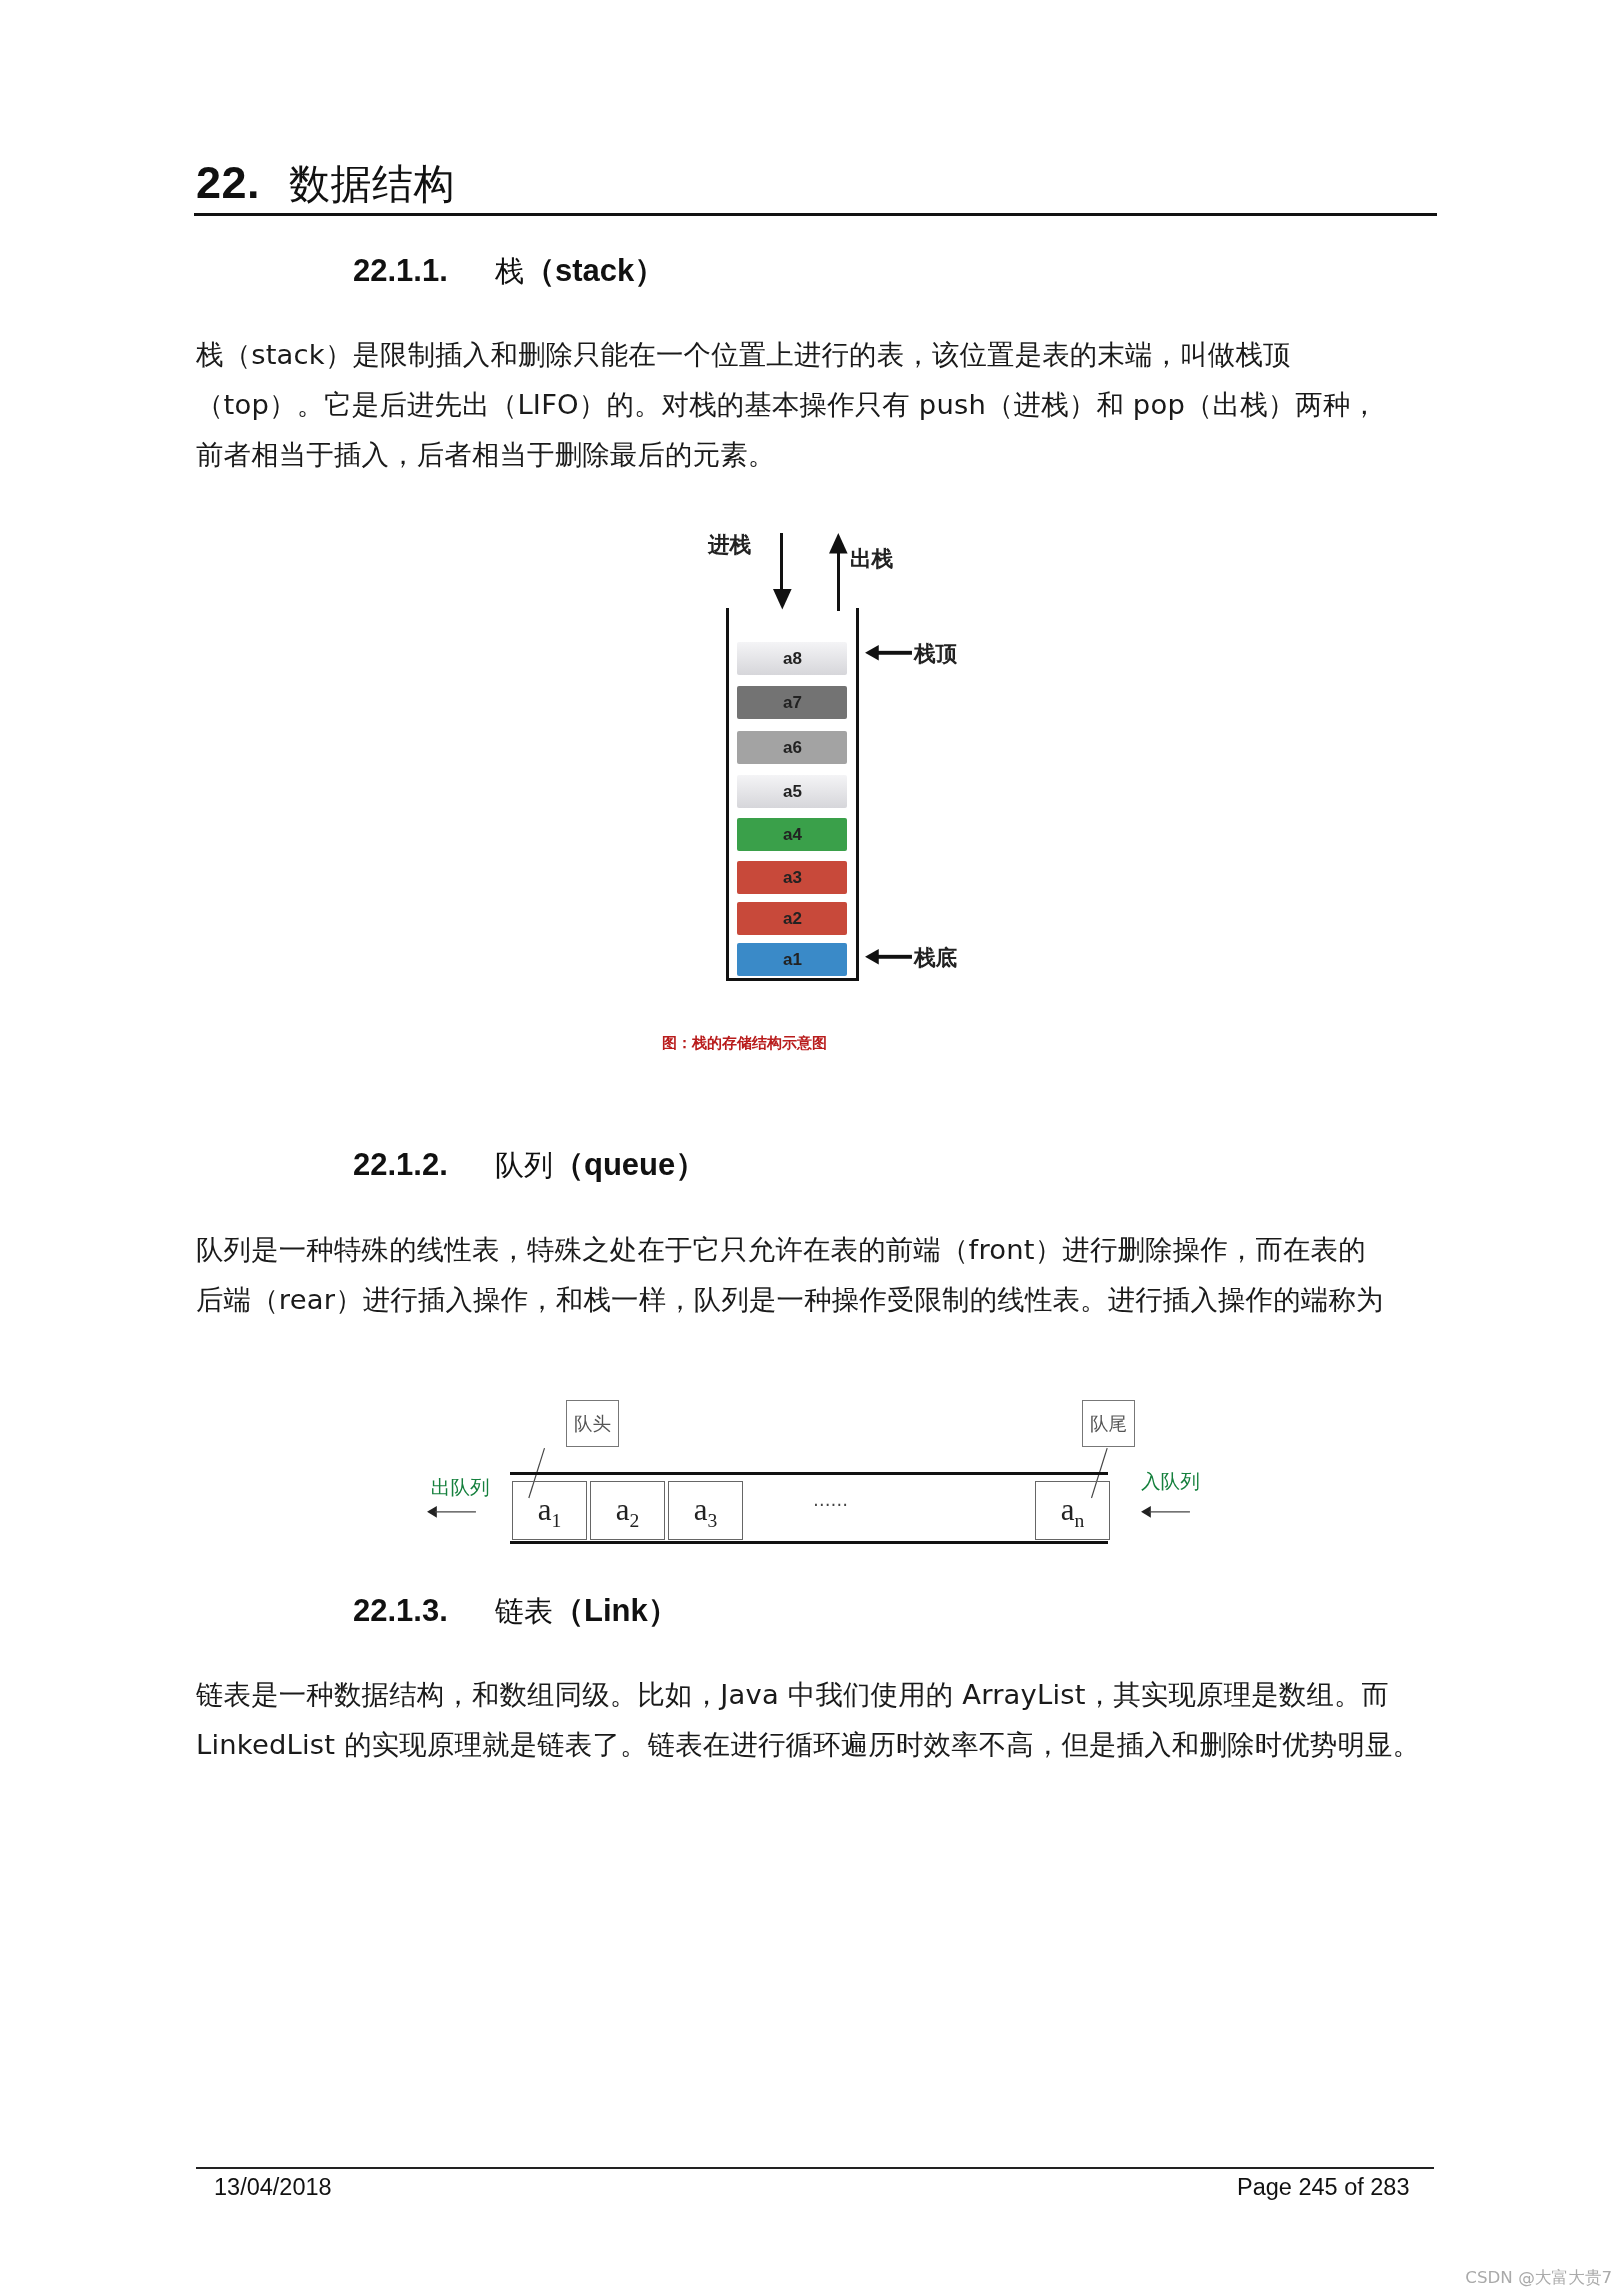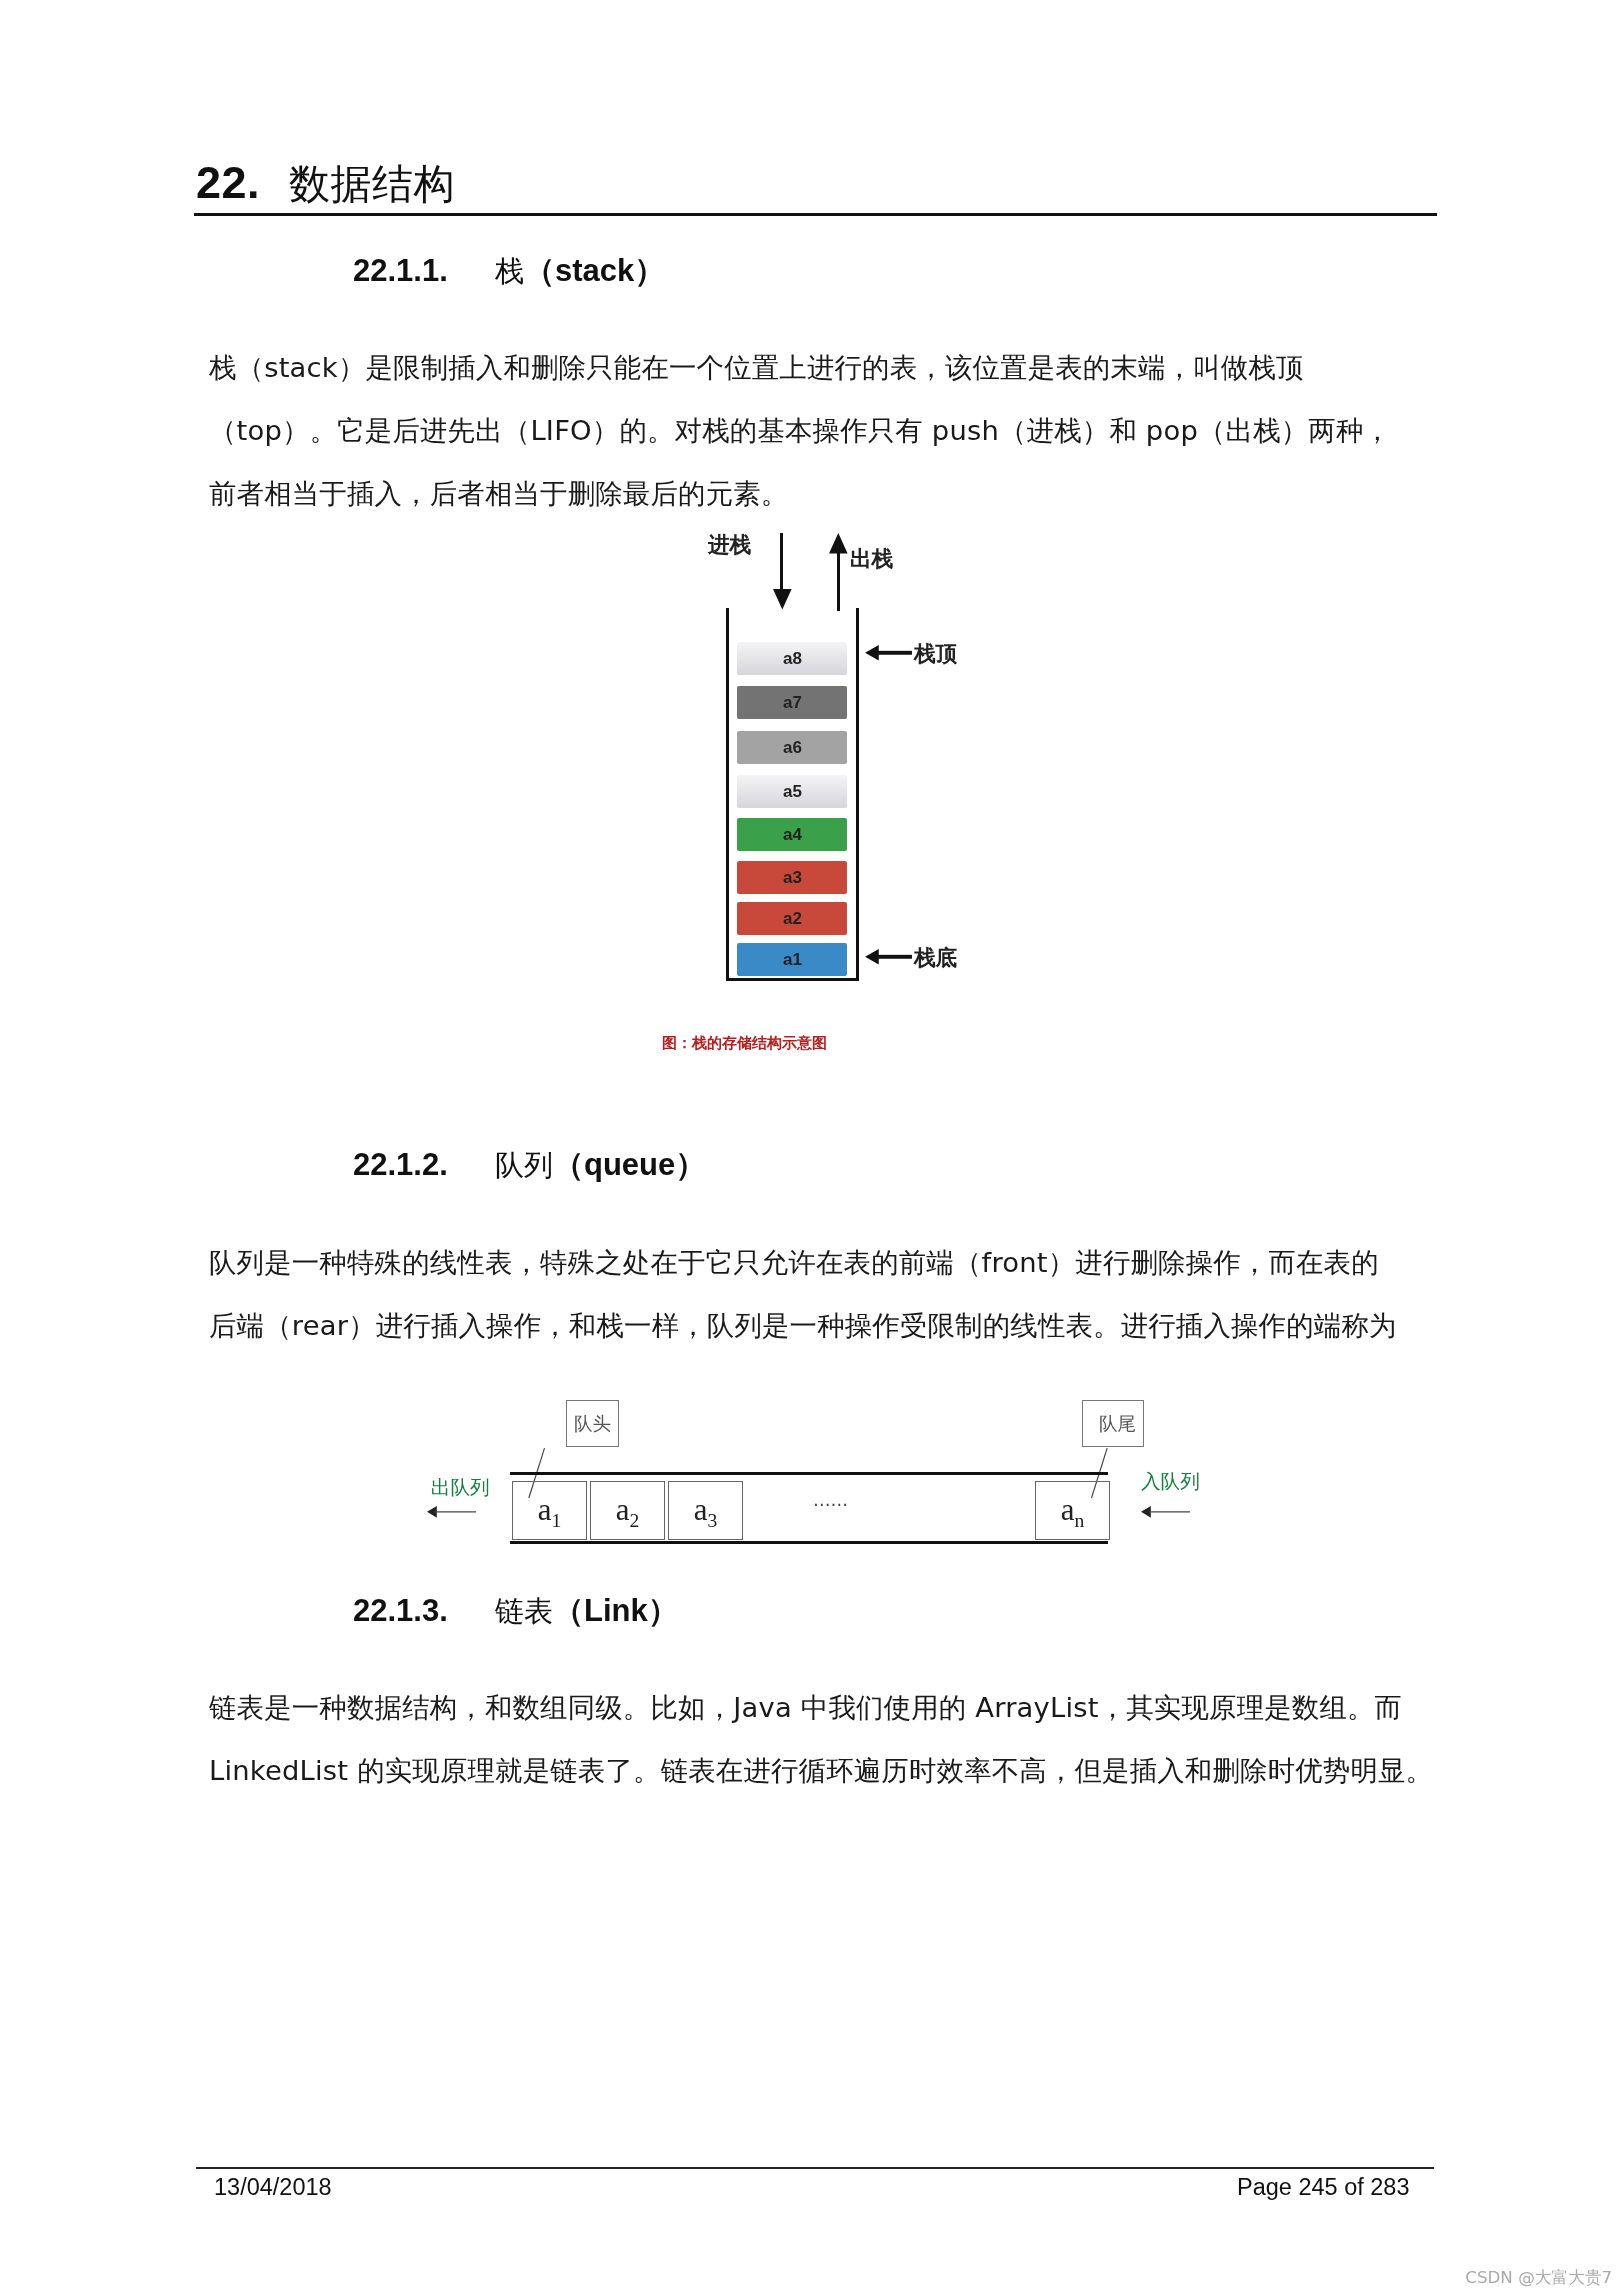--- a/index.html
+++ b/index.html
@@ -7,21 +7,21 @@
          font-family:"DejaVu Sans","Liberation Sans",sans-serif; color:#111; }
   .abs { position:absolute; }
   .h1 { left:196px; top:157px; font-family:"Liberation Sans",sans-serif; font-weight:bold; font-size:45px; letter-spacing:0.5px; }
   .h1 .num { margin-right:29px; }
   .h1 .txt { font-family:"DejaVu Sans",sans-serif; font-weight:normal; font-size:41px; }
   .rule { left:194px; width:1243px; height:2.9px; background:#111; }
   .h2 { left:353px; font-family:"Liberation Sans",sans-serif; font-weight:bold; font-size:31px; }
   .h2 .num { display:inline-block; width:142px; }
   .h2 .cn { font-family:"DejaVu Sans",sans-serif; font-weight:normal; font-size:29px; }
   .para { left:196px; width:1243px; font-size:27.4px; line-height:50px; letter-spacing:0.2px; color:#1a1a1a; }
-  .para p { margin:13px; white-space:nowrap; }
+  .para p { margin:0; white-space:nowrap; }
 
   
   .stack-wrap { left:706px; top:515px; width:294px; height:568px; }
   .stack-box { position:absolute; left:19.6px; top:93px; width:127px; height:370px;
                border-left:3.9px solid #111; border-right:3.9px solid #111; border-bottom:3.9px solid #111; }
   .cell { position:absolute; left:8.8px; width:110px; height:33px; border-radius:2px;
           font-family:"Liberation Sans",sans-serif; font-weight:bold; font-size:17px;
           text-align:center; line-height:33px; color:#222; }
   .arrow-lbl { position:absolute; font-size:21.6px; font-weight:bold; color:#222; }
   .vline { position:absolute; width:2.9px; background:#111; }
@@ -97,21 +97,21 @@
 <div class="abs h2" style="top:1144px;">
   <span class="num">22.1.2.</span><span class="cn">队列</span><span>（queue）</span>
 </div>
 <div class="abs para" style="top:1225px;">
   <p>队列是一种特殊的线性表，特殊之处在于它只允许在表的前端（front）进行删除操作，而在表的</p>
   <p>后端（rear）进行插入操作，和栈一样，队列是一种操作受限制的线性表。进行插入操作的端称为</p>
 </div>
 
 <div class="abs queue-wrap">
   <div class="qlabel-box" style="left:145px; top:7.8px;">队头</div>
-  <div class="qlabel-box" style="left:661px; top:7.8px;padding-left:9px;">队尾</div>
+  <div class="qlabel-box" style="left:661px; top:7.8px;">队尾</div>
   <svg style="position:absolute; left:0; top:0;" width="794" height="167" viewBox="0 0 810 170">
     <line x1="126" y1="57" x2="110" y2="108" stroke="#444" stroke-width="1.2"></line>
     <line x1="700" y1="57" x2="684" y2="108" stroke="#444" stroke-width="1.2"></line>
   </svg>
   <div class="q-bar" style="top:80px;"></div>
   <div class="q-bar" style="top:149px;"></div>
 
   <div class="q-cell" style="left:91px; width:73px;"><span>a</span><sub>1</sub></div>
   <div class="q-cell" style="left:169px; width:73px;"><span>a</span><sub>2</sub></div>
   <div class="q-cell" style="left:247px; width:73px;"><span>a</span><sub>3</sub></div>

